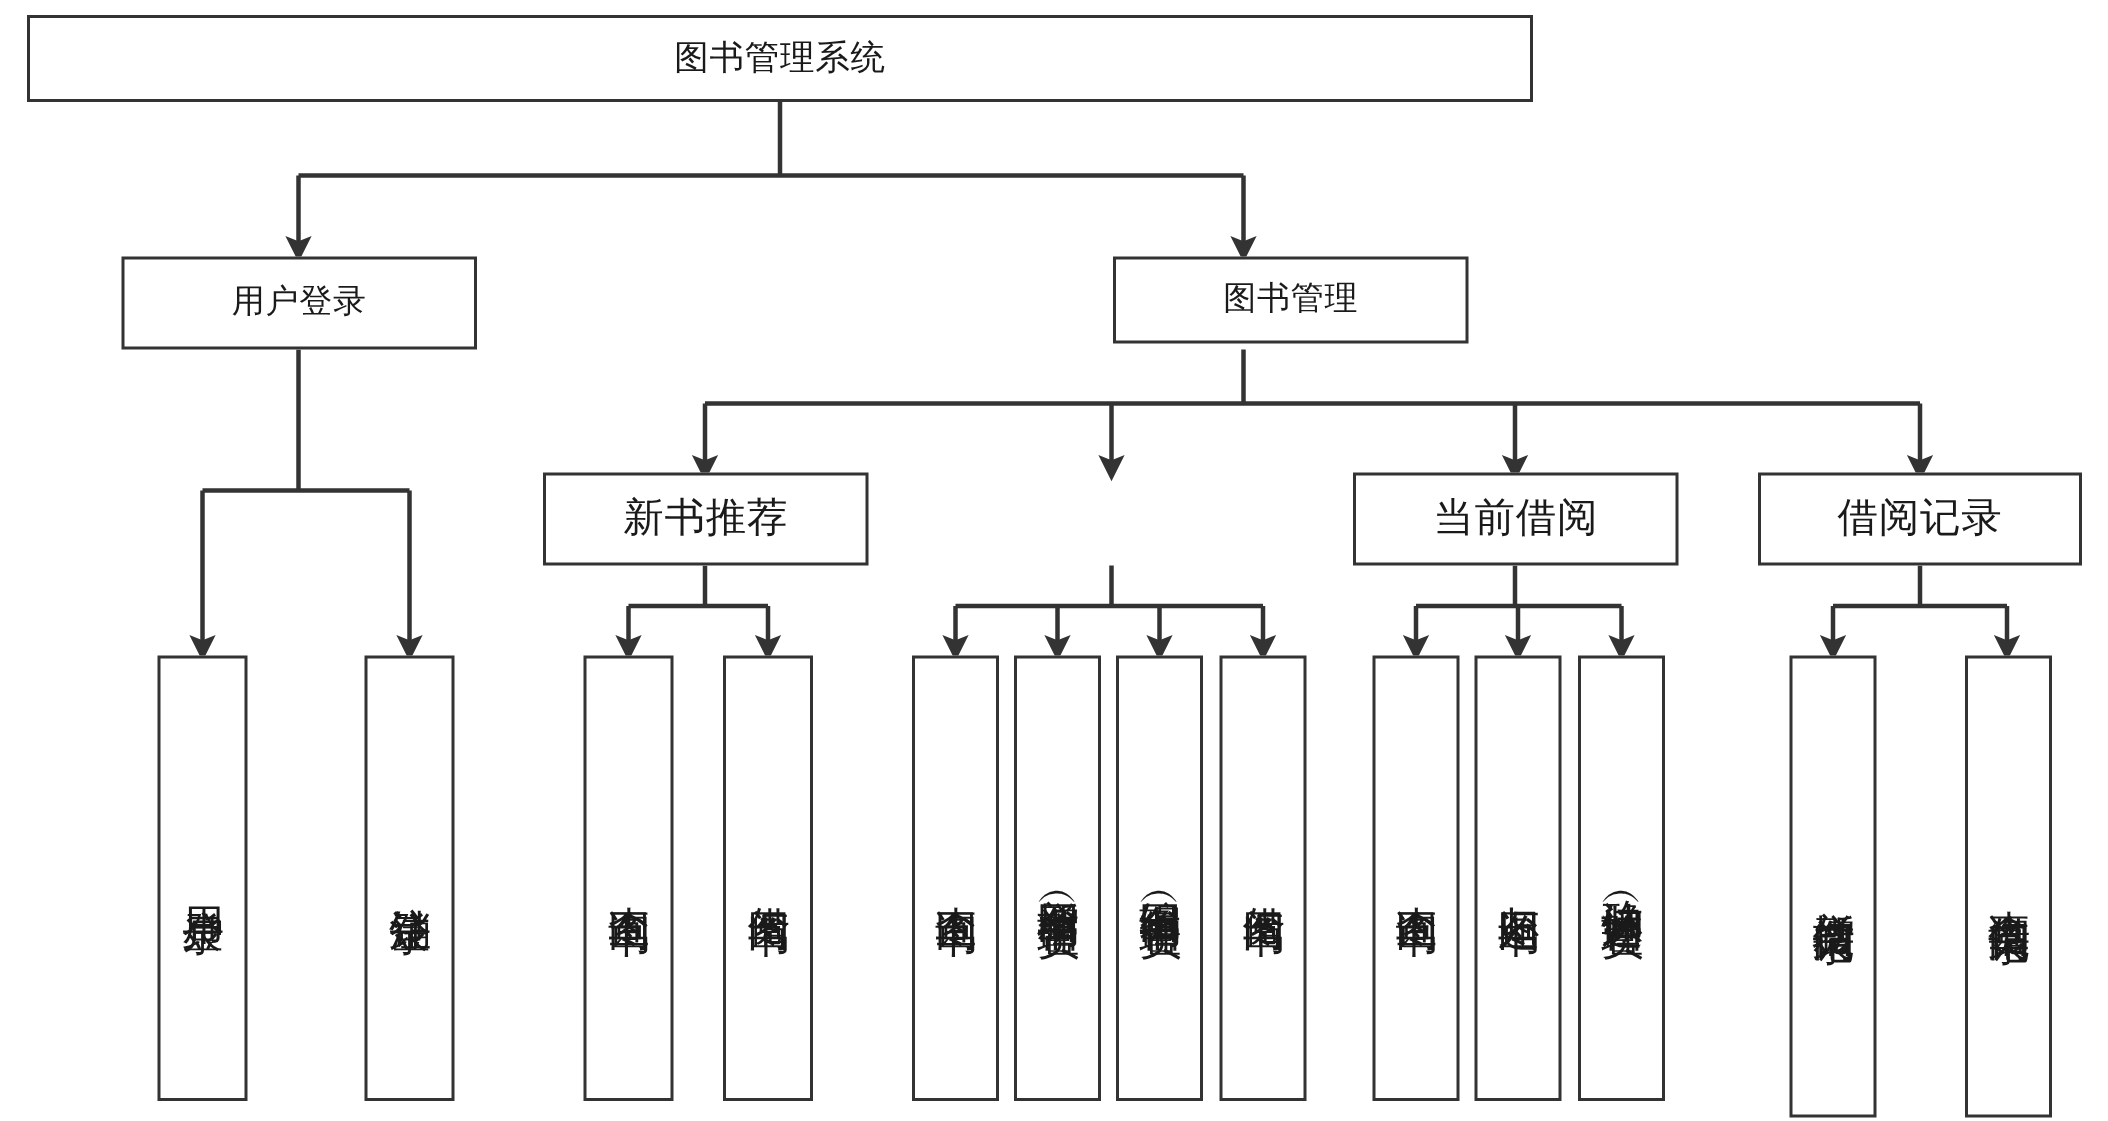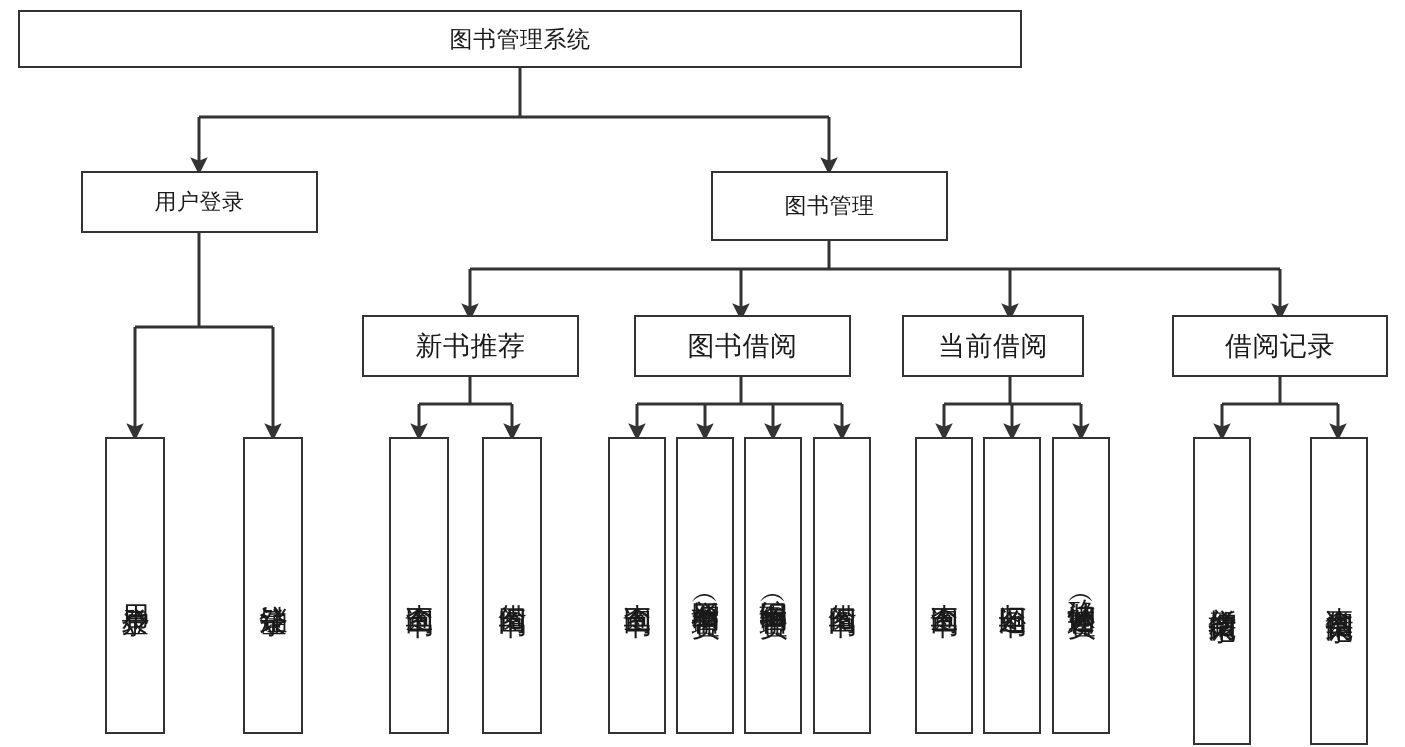--- a/index.html
+++ b/index.html
@@ -115,31 +115,28 @@
     </g>
   </svg>
 
   <div class="node h-node root" style="left:18px;top:10px;width:1004px;height:58px;">
     <span class="lbl">图书管理系统</span>
   </div>
 
   <div class="node h-node l2" style="left:81px;top:171px;width:237px;height:62px;">
     <span class="lbl">用户登录</span>
   </div>
-  <div class="node h-node l2" style="left:711px;top:171px;width:237px;height:70px;">
+  <div class="node h-node l2" style="left:742px;top:171px;width:237px;height:58px;">
     <span class="lbl">图书管理</span>
   </div>
 
   <div class="node h-node l3" style="left:362px;top:315px;width:217px;height:62px;">
     <span class="lbl">新书推荐</span>
   </div>
-  <div class="node h-node l3" style="left:634px;top:315px;width:217px;height:62px;">
-    <span class="lbl">图书借阅</span>
-  </div>
-  <div class="node h-node l3" style="left:902px;top:315px;width:182px;height:62px;">
+  <div class="node h-node l3" style="left:902px;top:315px;width:217px;height:62px;">
     <span class="lbl">当前借阅</span>
   </div>
   <div class="node h-node l3" style="left:1172px;top:315px;width:216px;height:62px;">
     <span class="lbl">借阅记录</span>
   </div>
 
   <div class="node v-node" style="left:105px;top:437px;width:60px;height:297px;">
     <span class="lbl">用户登录</span>
   </div>
   <div class="node v-node" style="left:243px;top:437px;width:60px;height:297px;">

